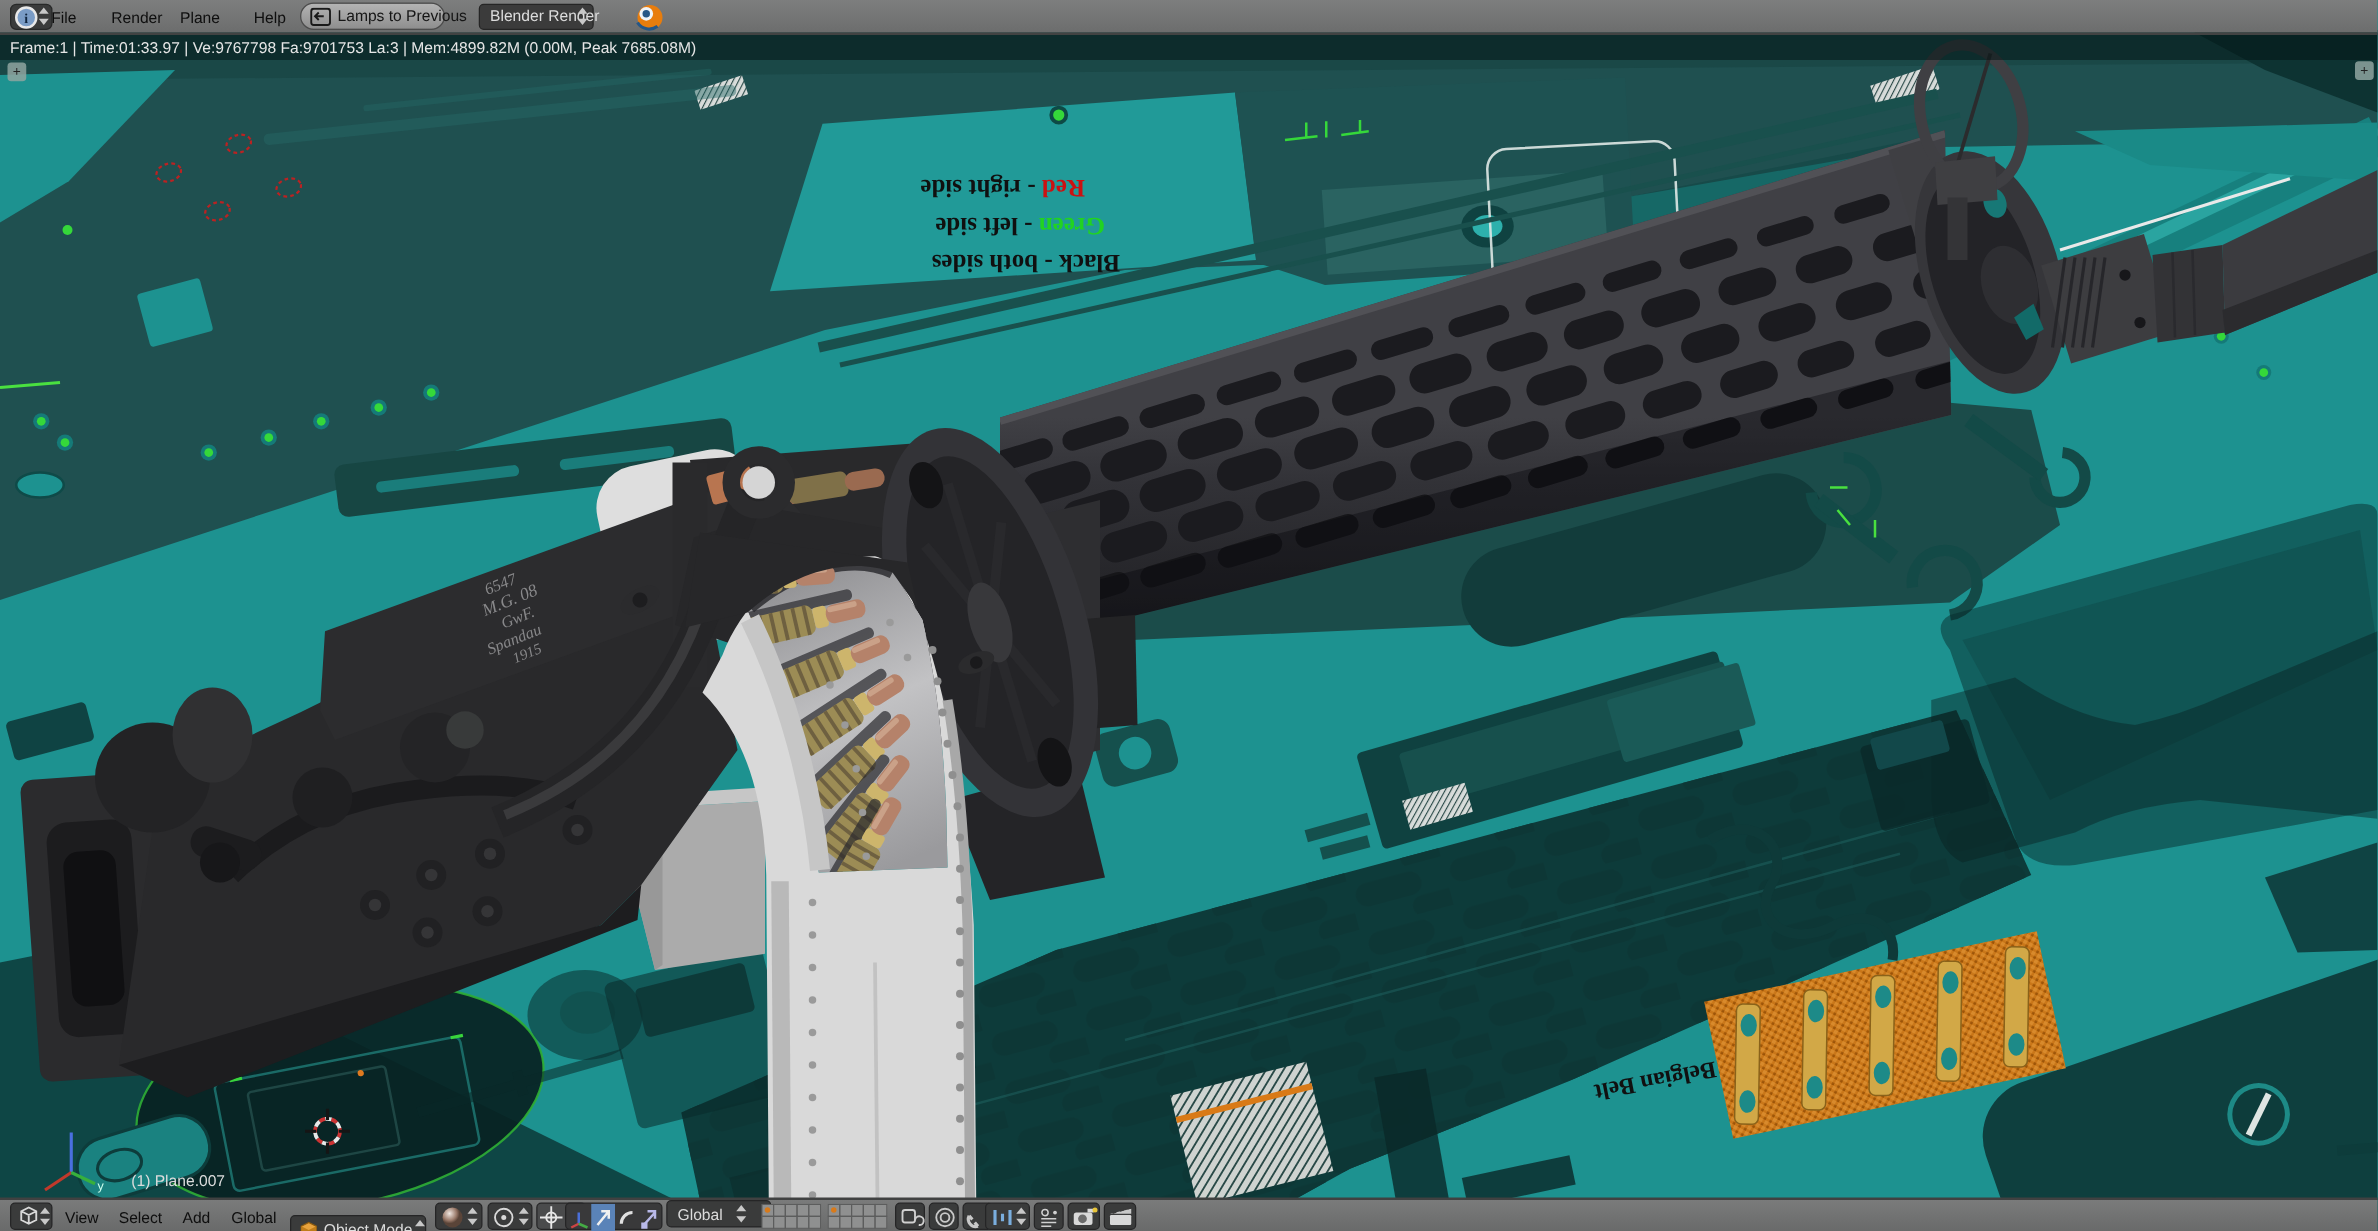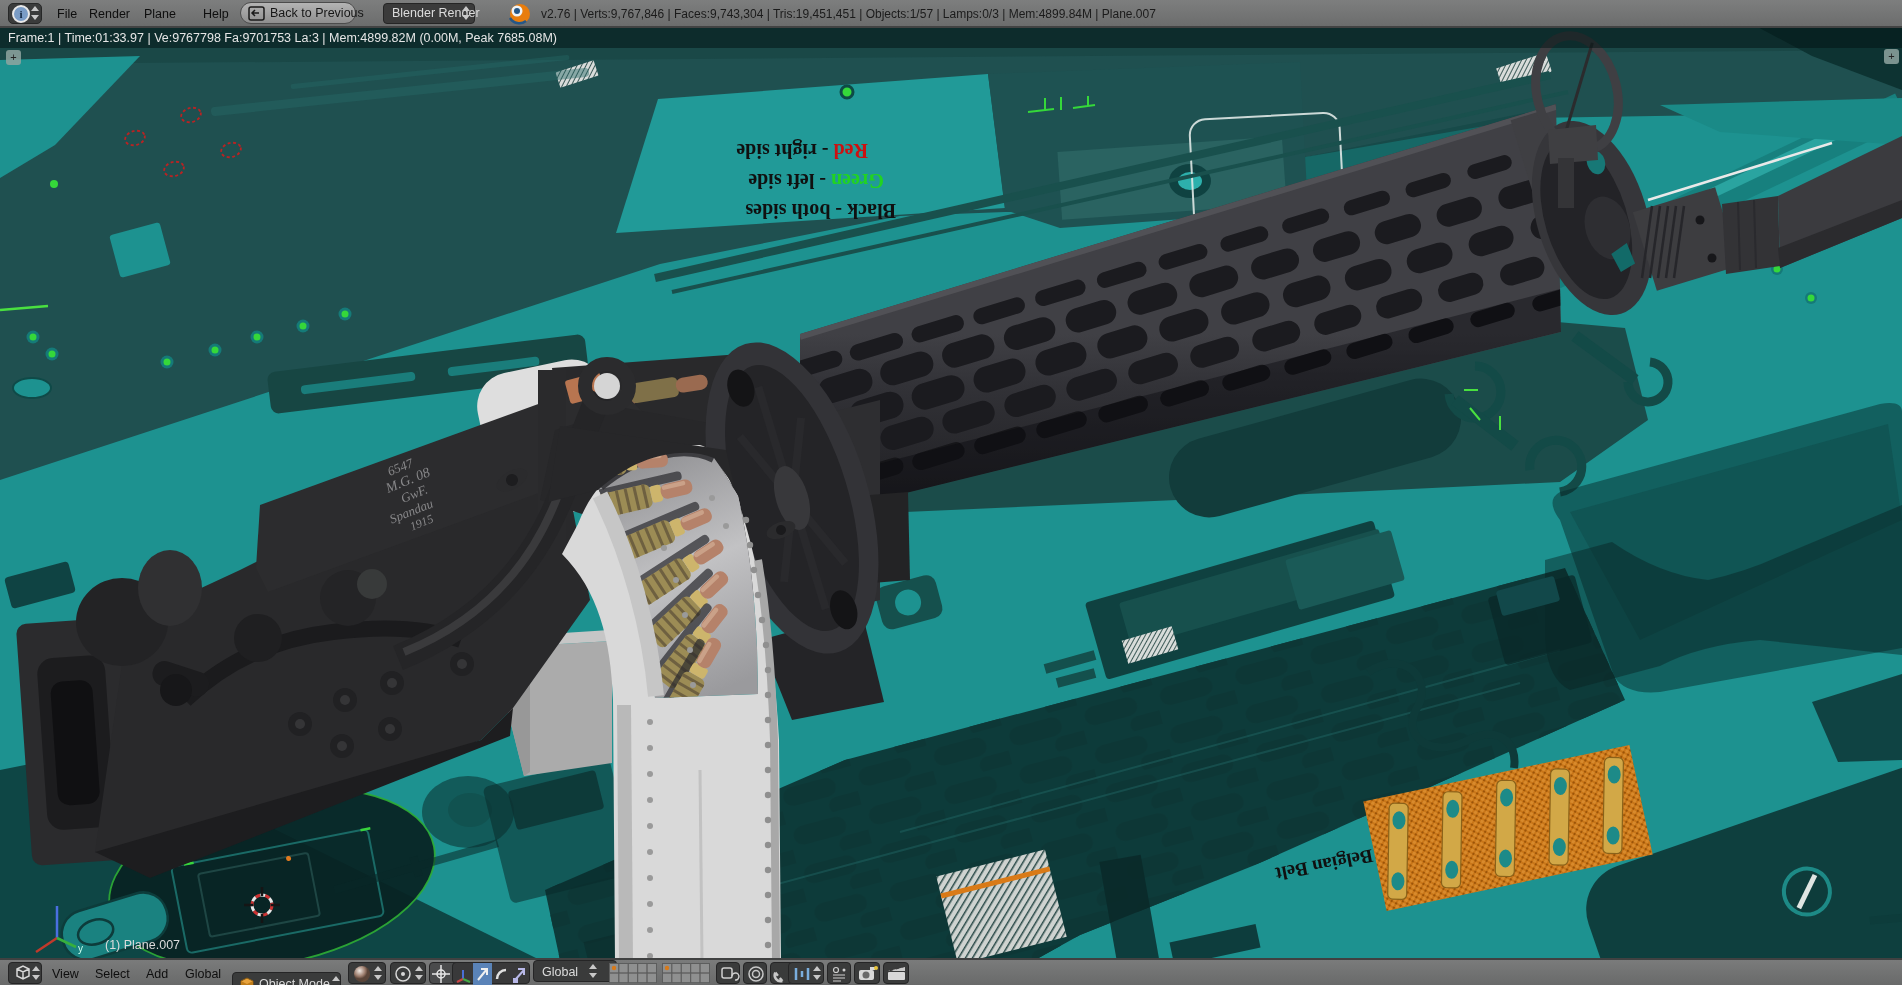--- a/index.html
+++ b/index.html
@@ -544,45 +544,44 @@
 </svg>
 
 <div style="position:absolute;left:0;top:0;width:1902px;height:28px;background:linear-gradient(#7d7e7e,#6c6d6d);border-bottom:2px solid #424343;z-index:5">
  <div style="position:absolute;left:8px;top:3px;width:34px;height:21px;background:#3a3b3b;border:1px solid #272828;border-radius:5px"></div>
  <svg style="position:absolute;left:0;top:0" width="560" height="28">
    <circle cx="21" cy="14" r="8" fill="#7a9cc6" stroke="#e8e8e8" stroke-width="2"></circle>
       <text x="21" y="18" font-size="11" font-weight="bold" fill="#10253f" text-anchor="middle" font-family="Liberation Serif">i</text>
    <polygon points="35,6 31,11 39,11" fill="#c8c8c8"></polygon>
       <polygon points="35,20 31,15 39,15" fill="#c8c8c8"></polygon>
  </svg>
- <span style="position:absolute;left:57px;top:7px;font-size:12.5px;color:#0e0e0e">File</span>
+ <span style="position:absolute;left:41px;top:7px;font-size:12.5px;color:#0e0e0e">File</span>
  <span style="position:absolute;left:89px;top:7px;font-size:12.5px;color:#0e0e0e">Render</span>
  <span style="position:absolute;left:144px;top:7px;font-size:12.5px;color:#0e0e0e">Plane</span>
  <span style="position:absolute;left:203px;top:7px;font-size:12.5px;color:#0e0e0e">Help</span>
  <div style="position:absolute;left:240px;top:2px;width:116px;height:22px;background:linear-gradient(#b4b4b4,#8e8e8e);border:1px solid #4c4c4c;border-radius:11px">
    <svg width="18" height="16" style="position:absolute;left:7px;top:3px">
         <rect x="1" y="1" width="15" height="13" rx="2" fill="none" stroke="#1a1a1a" stroke-width="1.5"></rect>
         <path d="M11,7 l-6,0 m2,-3 l-3,3 l3,3" stroke="#1a1a1a" stroke-width="1.5" fill="none"></path>
       </svg>
-   <span style="position:absolute;left:29px;top:3px;font-size:12.5px;color:#161616">Back to Previous</span>
+   <span style="position:absolute;left:29px;top:3px;font-size:12.5px;color:#161616">Lamps to Previous</span>
  </div>
  <div style="position:absolute;left:383px;top:3px;width:92px;height:21px;background:#3b3b3b;border:1px solid #252525;border-radius:4px">
    <span style="position:absolute;left:8px;top:2px;font-size:12.5px;color:#dcdcdc">Blender Render</span>
    <svg width="12" height="21" style="position:absolute;right:2px;top:0">
         <polygon points="6,2 2,7 10,7" fill="#c8c8c8"></polygon>
         <polygon points="6,16 2,11 10,11" fill="#c8c8c8"></polygon>
       </svg>
  </div>
  <svg style="position:absolute;left:506px;top:2px" width="28" height="24">
       <circle cx="14" cy="12" r="10" fill="#e87d0d"></circle>
       <circle cx="11" cy="9" r="5.5" fill="#eef3f8"></circle>
       <circle cx="11" cy="9" r="3" fill="#265787"></circle>
       <path d="M4,16 a11,11 0 0 0 16,3" stroke="#265787" stroke-width="2.5" fill="none"></path>
     </svg>
- <span style="position:absolute;left:541px;top:7px;font-size:12px;color:#1b1b1b">v2.76 | Verts:9,767,846 | Faces:9,743,304 | Tris:19,451,451 | Objects:1/57 | Lamps:0/3 | Mem:4899.84M | Plane.007</span>
 </div>
 
 <div style="position:absolute;left:0;top:958px;width:1902px;height:27px;background:linear-gradient(#7a7b7b,#696a6a);border-top:2px solid #404141;z-index:5">
 <div style="position:absolute;left:8px;top:2px;width:34px;height:22px;background:#3a3b3b;border:1px solid #252526;border-radius:4px"><svg width="34" height="22">
         <path d="M8,6 l6,-3 l6,3 l0,7 l-6,3 l-6,-3 Z M8,6 l6,3 l6,-3 M14,9 l0,7" stroke="#d8d8d8" stroke-width="1.5" fill="none"></path>
         <polygon points="27,3 23,8 31,8" fill="#c8c8c8"></polygon>
         <polygon points="27,17 23,12 31,12" fill="#c8c8c8"></polygon>
       </svg></div>
     <div style="position:absolute;left:232px;top:12px;width:109px;height:22px;background:#3a3b3b;border:1px solid #252526;border-radius:4px"><svg width="112" height="22">
         <polygon points="8,8 14,5 20,8 20,14 14,17 8,14" fill="#e8a33d" stroke="#8a5a10"></polygon>

